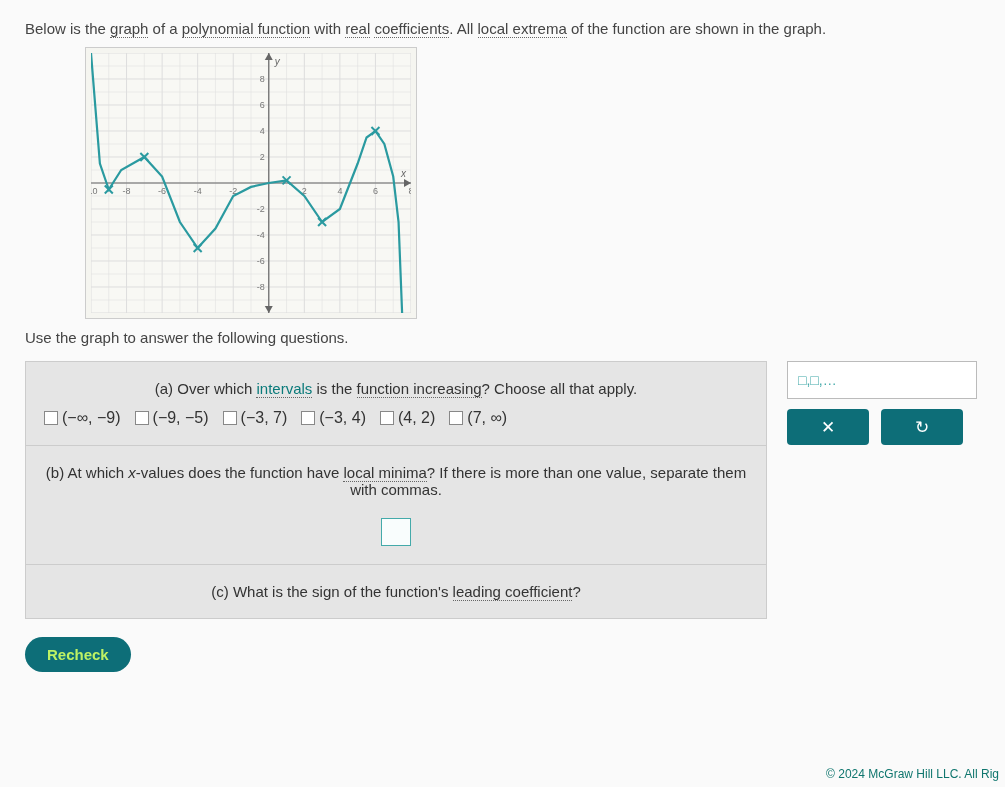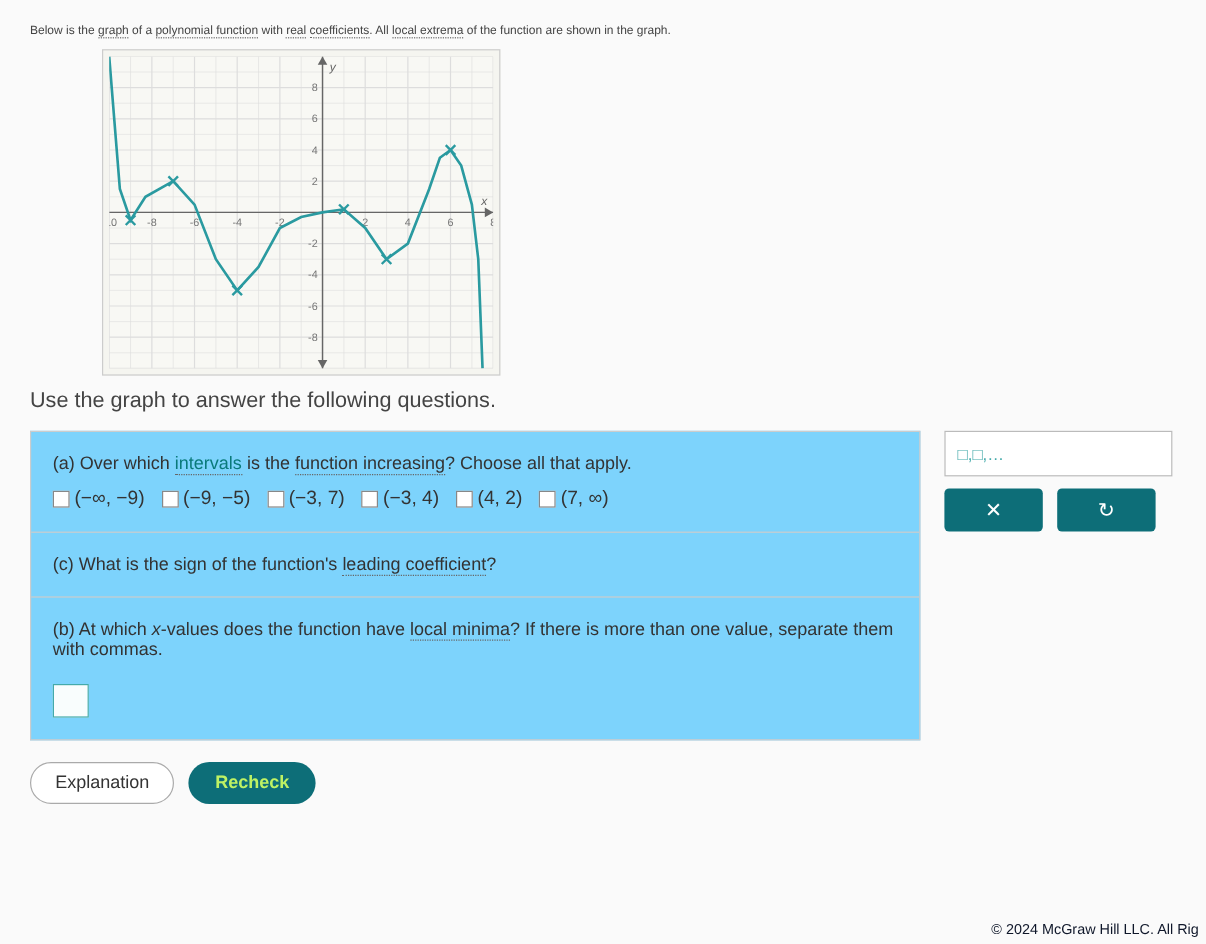--- a/index.html
+++ b/index.html
@@ -7,38 +7,39 @@
     padding: 20px 25px;
     font-family: Arial, Helvetica, sans-serif;
     font-size: 15px;
     color: #333;
     background: #fafafa;
     width: 1005px;
     height: 787px;
     box-sizing: border-box;
     position: relative;
   }
-  .intro { font-size: 10px; margin-bottom: 10px; color:#444;}
+  .intro { font-size: 15px; margin-bottom: 10px; color:#444;}
   .dotted { border-bottom: 1px dotted #666; }
   .graph-box {
     border: 1px solid #ccc;
     width: 330px;
     height: 270px;
     margin: 10px 0 10px 60px;
     background: #f5f5f0;
     display: flex;
     align-items: center;
     justify-content: center;
   }
-  .subintro { font-size: 18px; color:#444; margin:10px 0 15px 0;}
+  .subintro { font-size: 15px; color:#444; margin:10px 0 15px 0;}
   .main-row { display:flex; gap:20px; align-items:flex-start;}
   .q-box {
     border: 1px solid #ccc;
-    background: #7dd3fc;
+    background: #e5e5e5;
     width: 740px;
+    text-align: center;
   }
   .q-section { border-bottom:1px solid #ccc; padding:18px 18px 18px 18px; font-size:15px; color:#333;}
   .q-section:last-child { border-bottom:none;}
   .q-header { margin-bottom:12px;}
   .opts { display:flex; flex-wrap:wrap; gap:14px; font-size:16px; align-items:center;}
   .chk { display:inline-flex; align-items:center; gap:4px;}
   .chk-box { width:12px; height:12px; border:1px solid #888; display:inline-block; background:#fff;}
   .answer-slot {
     display:inline-block; width:28px; height:26px; border:1px solid #4aa; background:#f9fdfd;
     vertical-align:middle; margin-top:8px;
@@ -63,21 +64,21 @@
   .bottom-row { display:flex; gap:12px; margin-top:18px; align-items:center;}
   .btn-outline {
     border:1px solid #aaa; background:#fff; border-radius:20px;
     padding:8px 20px; font-size:15px; color:#333; cursor:pointer;
   }
   .btn-recheck {
     background:#0d6e78; color:#bef264; border:none; border-radius:20px;
     padding:9px 22px; font-size:15px; cursor:pointer; font-weight:600;
   }
   .copyright {
-    position:absolute; right:6px; bottom:6px; font-size:12px; color:#0f172a;
+    position:absolute; right:6px; bottom:6px; font-size:12px; color:#0f766e;
   }
   svg text { font-family: Arial; }
 </style>
 </head>
 <body>
 
 <div class="intro">
   <span>Below is the </span><span class="dotted">graph</span><span> of a </span><span class="dotted">polynomial function</span><span> with </span><span class="dotted">real</span><span> </span><span class="dotted">coefficients</span><span>. All </span><span class="dotted">local extrema</span><span> of the function are shown in the graph.</span>
 </div>
 
@@ -195,43 +196,42 @@
             <span>(4, 2)</span>
           </label>
           <label class="chk">
             <span class="chk-box"></span>
             <span>(7, ∞)</span>
           </label>
         </div>
     </div>
 
     <div class="q-section">
-      <span>(c) What is the sign of the function's </span><span class="dotted">leading coefficient</span><span>?</span>
-    </div>
-
-    <div class="q-section">
       <div class="q-header">
         <span>(b) At which </span><i>x</i><span>-values does the function have </span><span class="dotted">local minima</span><span>? If there is more than one value, separate them with commas.</span>
       </div>
       <span class="answer-slot"></span>
+    </div>
+
+    <div class="q-section">
+      <span>(c) What is the sign of the function's </span><span class="dotted">leading coefficient</span><span>?</span>
     </div>
 
   </div>
 
   <div class="side-panel">
     <div class="side-top">□,□,…</div>
     <div class="side-buttons">
       <button class="btn-teal">
         <span>✕</span>
       </button>
       <button class="btn-teal">
         <span>↻</span>
       </button>
     </div>
   </div>
 </div>
 
 <div class="bottom-row">
-  <button class="btn-outline">Explanation</button>
   <button class="btn-recheck">Recheck</button>
 </div>
 
 <div class="copyright">© 2024 McGraw Hill LLC. All Rig</div>
 
 </body></html>

